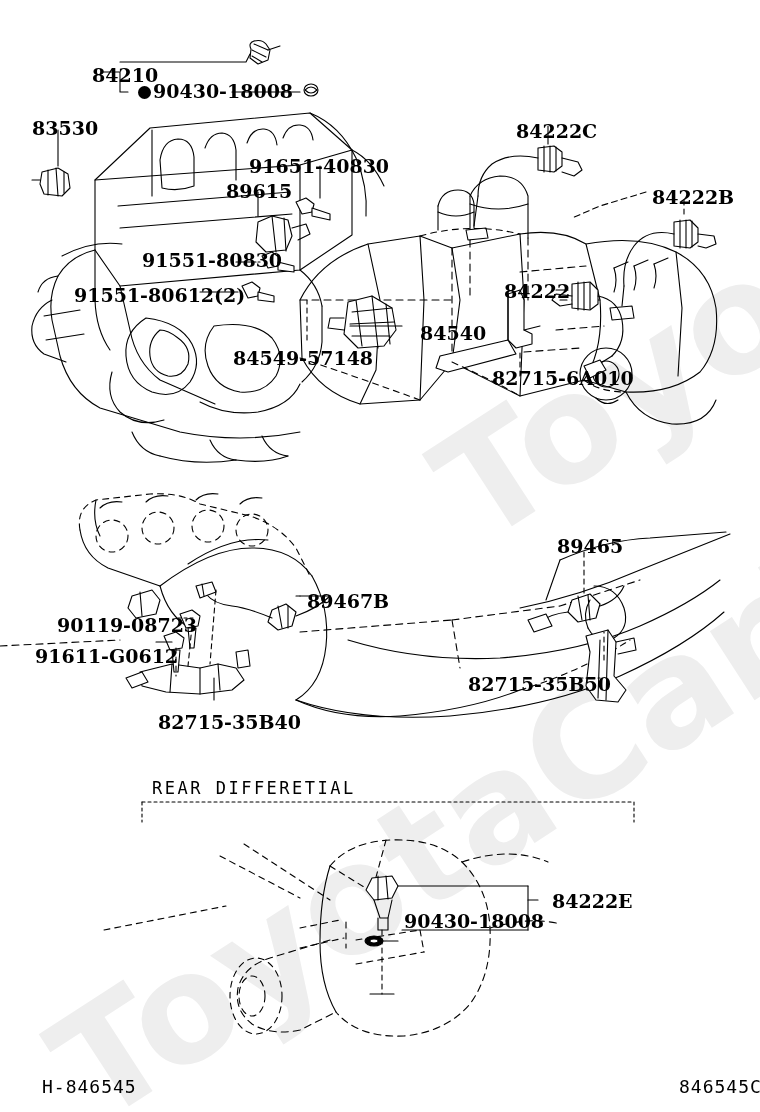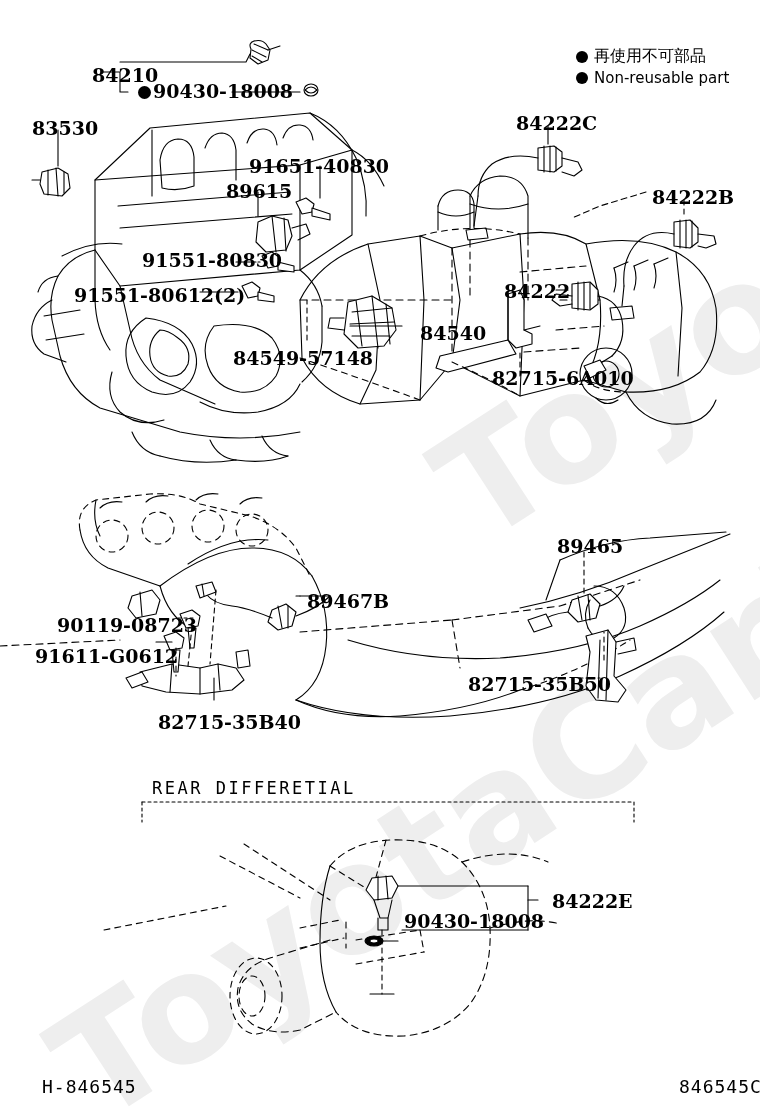--- a/index.html
+++ b/index.html
@@ -396,44 +396,34 @@
         <path d="M398 886 L528 886"></path>
         <path d="M528 886 L528 930"></path>
         <path d="M528 930 L402 930"></path>
         <path d="M528 900 L538 900"></path>
         <path d="M383 941 L398 941"></path>
       </g>
 
     </g>
   </svg>
 
-  <div class="legend">
-    <div class="row">
-      <span class="dot"></span>
-      <span class="t-jp">再使用不可部品</span>
-    </div>
-    <div class="row">
-      <span class="dot"></span>
-      <span class="t-en">Non-reusable part</span>
-    </div>
-  </div>
 
   <div class="section-title">REAR DIFFERETIAL</div>
 
   <div id="labels-layer">
       <div class="lbl" style="left: 48px; top: 64px; margin-left: 44px;"><span>84210</span></div>
       <div class="lbl" style="left: 138px; top: 80px;"><span class="bullet"></span><span>90430-18008</span></div>
       <div class="lbl" style="left: 32px; top: 117px;"><span>83530</span></div>
       <div class="lbl" style="left: 249px; top: 155px;"><span>91651-40830</span></div>
       <div class="lbl" style="left: 226px; top: 180px;"><span>89615</span></div>
       <div class="lbl" style="left: 142px; top: 249px;"><span>91551-80830</span></div>
       <div class="lbl" style="left: 74px; top: 284px;"><span>91551-80612(2)</span></div>
       <div class="lbl" style="left: 233px; top: 347px;"><span>84549-57148</span></div>
       <div class="lbl" style="left: 420px; top: 322px;"><span>84540</span></div>
-      <div class="lbl" style="left: 516px; top: 112px;"><span>84222C</span></div>
+      <div class="lbl" style="left: 516px; top: 120px;"><span>84222C</span></div>
       <div class="lbl" style="left: 652px; top: 186px;"><span>84222B</span></div>
       <div class="lbl" style="left: 504px; top: 280px;"><span>84222</span></div>
       <div class="lbl" style="left: 492px; top: 367px;"><span>82715-6A010</span></div>
       <div class="lbl" style="left: 307px; top: 590px;"><span>89467B</span></div>
       <div class="lbl" style="left: 57px; top: 614px;"><span>90119-08723</span></div>
       <div class="lbl" style="left: 35px; top: 638px; margin-top: 7px;"><span>91611-G0612</span></div>
       <div class="lbl" style="left: 158px; top: 711px;"><span>82715-35B40</span></div>
       <div class="lbl" style="left: 557px; top: 535px;"><span>89465</span></div>
       <div class="lbl" style="left: 468px; top: 673px;"><span>82715-35B50</span></div>
       <div class="lbl" style="left: 540px; top: 890px; margin-left: 12px;"><span>84222E</span></div>

